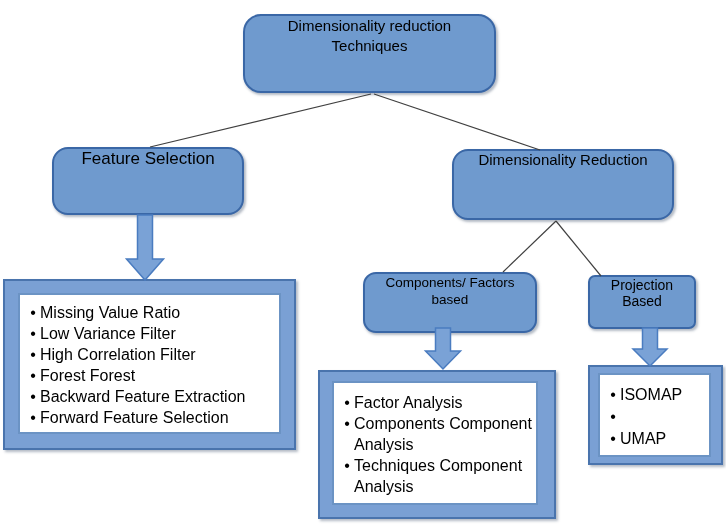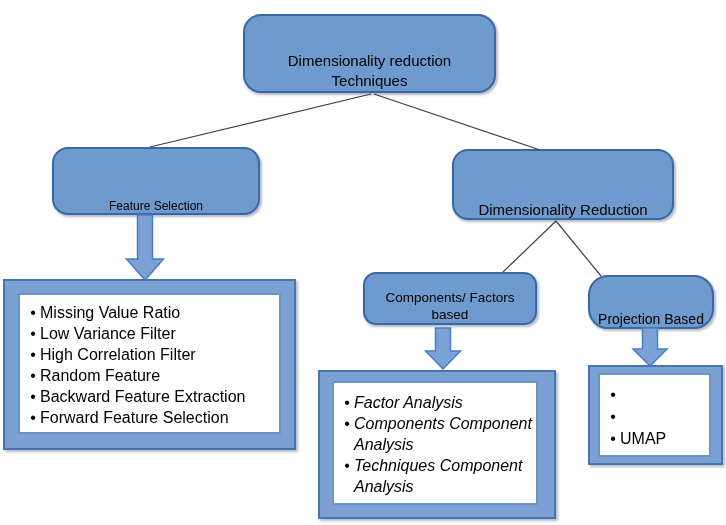--- a/index.html
+++ b/index.html
@@ -4,29 +4,29 @@
 <style>
   html,body{margin:0;padding:0;background:#ffffff;}
   .canvas{
     position:relative;width:726px;height:525px;background:#ffffff;
     font-family:"Liberation Sans","DejaVu Sans",sans-serif;color:#000;
     overflow:hidden;
   }
   .overlay{position:absolute;left:0;top:0;width:726px;height:525px;pointer-events:none;z-index:3;}
   .node{
     position:absolute;z-index:2;background:#6f9ace;border:2px solid #3a67a6;
-    display:flex;flex-direction:column;align-items:center;justify-content:flex-end;
+    display:flex;flex-direction:column;align-items:center;justify-content:flex-start;
     text-align:center;box-shadow:1.5px 2px 2.5px rgba(40,60,90,0.35);
     box-sizing:border-box;
   }
   .node-root{left:243px;top:14px;width:253px;height:79px;border-radius:18px;font-size:15px;line-height:20px;}
-  .node-feature{left:52px;top:147px;width:208px;height:68px;border-radius:16px;font-size:12px;}
+  .node-feature{left:52px;top:147px;width:192px;height:68px;border-radius:16px;font-size:17px;}
   .node-dimred{left:452px;top:149px;width:222px;height:71px;border-radius:16px;font-size:15px;}
-  .node-components{left:363px;top:272px;width:174px;height:53px;border-radius:13px;font-size:13.5px;line-height:17px;}
-  .node-projection{left:588px;top:275px;width:126px;height:54px;border-radius:20px;font-size:14px;}
+  .node-components{left:363px;top:272px;width:174px;height:61px;border-radius:13px;font-size:13.5px;line-height:17px;}
+  .node-projection{left:588px;top:275px;width:108px;height:54px;border-radius:7px;font-size:14px;}
   .frame{
     position:absolute;z-index:2;background:#7aa0d4;border:2px solid #4a74ad;
     box-shadow:2px 2px 2.5px rgba(40,60,90,0.35);box-sizing:border-box;
   }
   .frame-left{left:3px;top:279px;width:293px;height:171px;}
   .frame-middle{left:318px;top:370px;width:238px;height:149px;}
   .frame-right{left:588px;top:365px;width:135px;height:100px;}
   .inner{
     position:absolute;background:#ffffff;border:2px solid #6b93c4;
     box-sizing:border-box;overflow:hidden;
@@ -34,21 +34,21 @@
   .inner-left{left:13px;top:12px;right:13px;bottom:14px;}
   .inner-middle{left:12px;top:9px;right:16px;bottom:12px;}
   .inner-right{left:8px;top:6px;right:10px;bottom:6px;}
   .list{padding:7px 2px 0 6px;font-size:16px;}
   .list-middle{padding-top:9px;}
   .list-right{padding-top:9px;font-size:16px;}
   .row{display:flex;align-items:flex-start;line-height:21px;}
   .list-right .row{line-height:22px;}
   .bullet{flex:0 0 14px;text-align:center;}
   .txt{flex:1 1 auto;white-space:nowrap;}
-  .txt-wrap{white-space:normal;font-style:italic;}
+  .txt-wrap{white-space:normal;}
 </style>
 </head>
 <body>
 
 <div class="canvas">
 
   <svg class="overlay" viewBox="0 0 726 525" xmlns="http://www.w3.org/2000/svg">
     <line x1="371" y1="94" x2="150" y2="147" stroke="#404040" stroke-width="1.2"></line>
     <line x1="374" y1="94" x2="540" y2="150" stroke="#404040" stroke-width="1.2"></line>
     <line x1="556" y1="221" x2="503" y2="272" stroke="#404040" stroke-width="1.2"></line>
@@ -90,21 +90,21 @@
         <div class="row">
           <span class="bullet">•</span>
           <span class="txt">Low Variance Filter</span>
         </div>
         <div class="row">
           <span class="bullet">•</span>
           <span class="txt">High Correlation Filter</span>
         </div>
         <div class="row">
           <span class="bullet">•</span>
-          <span class="txt">Random Feature</span>
+          <span class="txt">Forest Forest</span>
         </div>
         <div class="row">
           <span class="bullet">•</span>
           <span class="txt">Backward Feature Extraction</span>
         </div>
         <div class="row">
           <span class="bullet">•</span>
           <span class="txt">Forward Feature Selection</span>
         </div>
       </div>
@@ -128,20 +128,21 @@
         </div>
       </div>
     </div>
   </div>
 
   <div class="frame frame-right">
     <div class="inner inner-right">
       <div class="list list-right">
         <div class="row">
           <span class="bullet">•</span>
+          <span class="txt">ISOMAP</span>
         </div>
         <div class="row">
           <span class="bullet">•</span>
         </div>
         <div class="row">
           <span class="bullet">•</span>
           <span class="txt">UMAP</span>
         </div>
       </div>
     </div>

